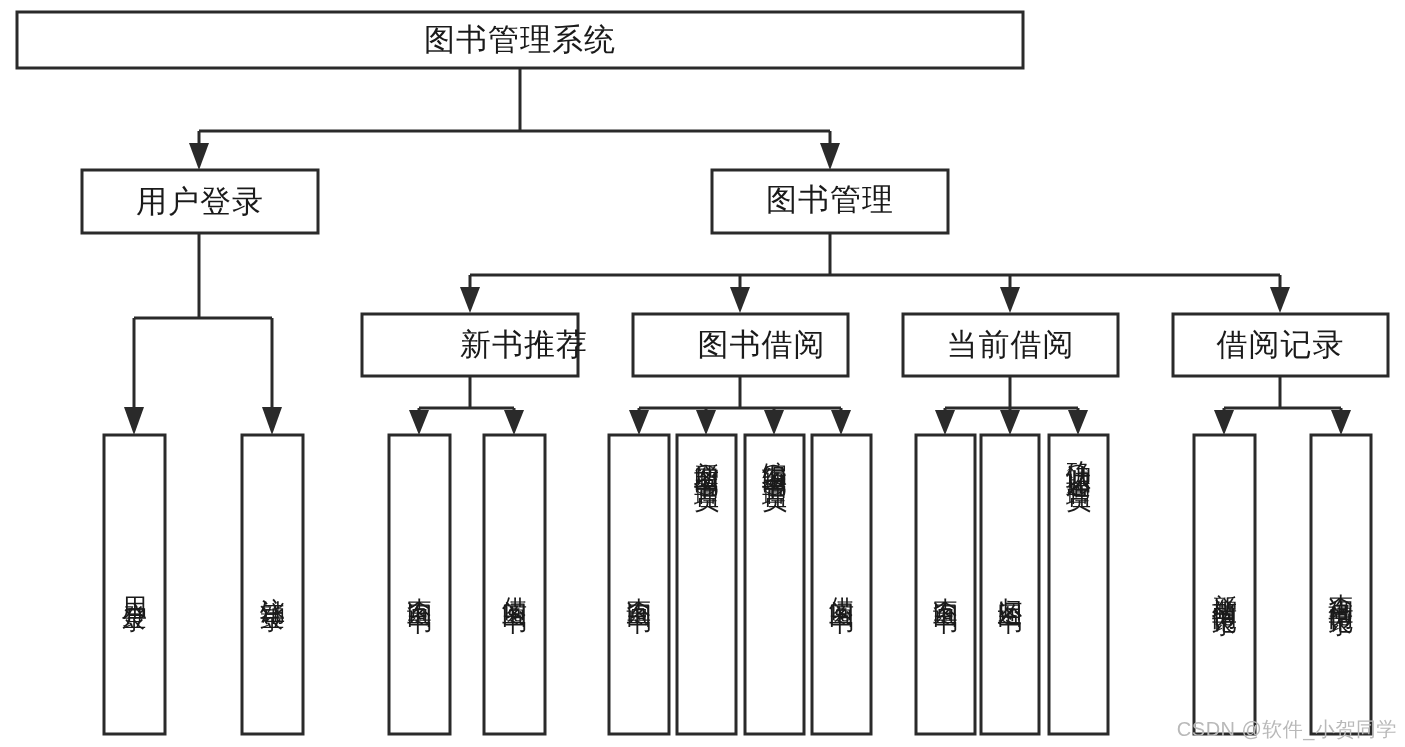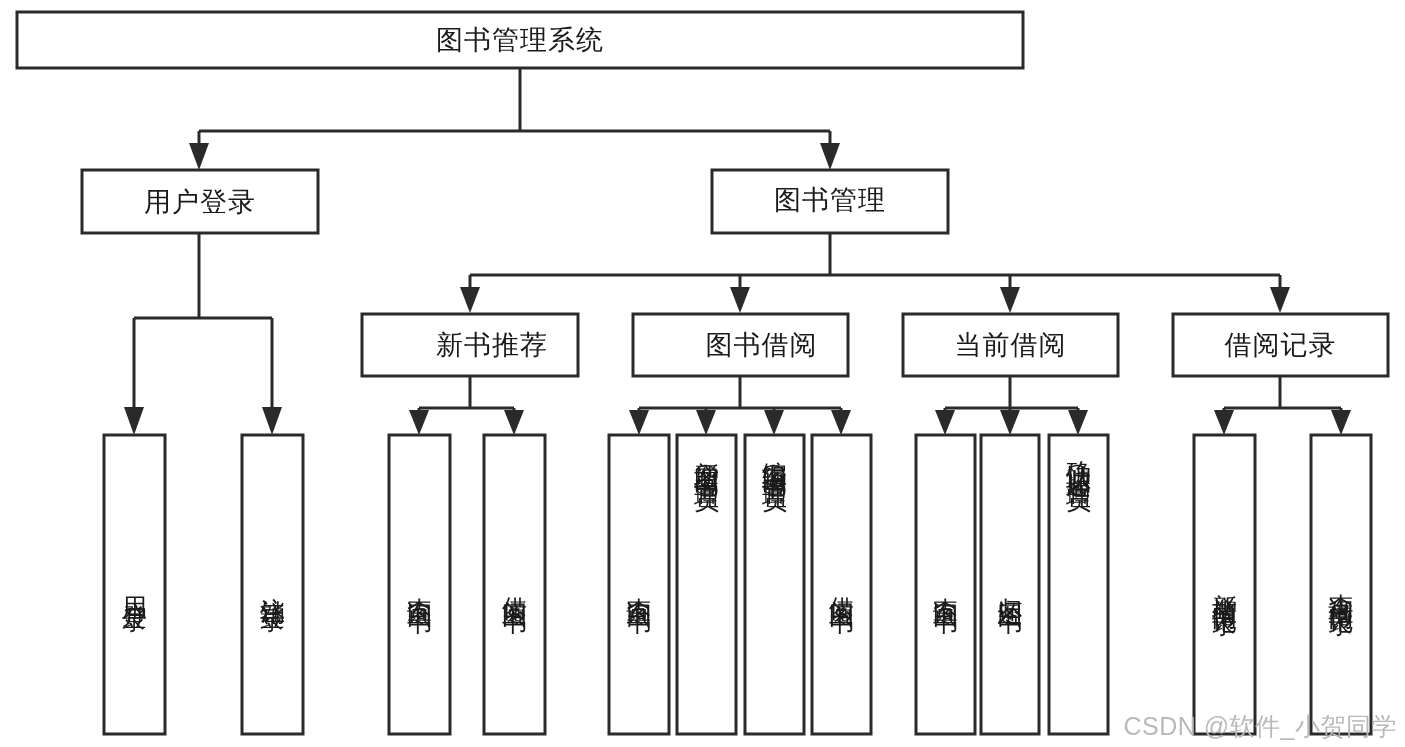--- a/index.html
+++ b/index.html
@@ -59,32 +59,32 @@
     line-height: 1;
     letter-spacing: 4px;
     color: #1a1a1a;
     font-family: "Liberation Sans", "DejaVu Sans", sans-serif;
     text-align: left;
   }
   .watermark {
     position: absolute;
     right: 8px;
     bottom: 4px;
-    font-size: 25px;
+    font-size: 20px;
     color: #b9b9b9;
     font-family: "Liberation Sans", "DejaVu Sans", sans-serif;
     letter-spacing: 0.5px;
     white-space: nowrap;
   }
   .htext-wrap {
     position: absolute;
     display: flex;
     align-items: center;
     justify-content: center;
-    font-size: 27px;
+    font-size: 31px;
     color: #1a1a1a;
     letter-spacing: 1px;
     pointer-events: none;
     font-family: "Liberation Sans", "DejaVu Sans", sans-serif;
   }
 </style>
 </head>
 <body>
 
 <div id="diagram-root">
@@ -191,21 +191,21 @@
 
     <rect class="node-box" x="1194" y="435" width="61" height="299"></rect>
     <rect class="node-box" x="1311" y="435" width="60" height="299"></rect>
   </svg>
 
   <div class="htext-wrap" style="left:17px; top:12px; width:1006px; height:56px;">图书管理系统</div>
 
   <div class="htext-wrap" style="left:82px; top:170px; width:236px; height:63px;">用户登录</div>
   <div class="htext-wrap" style="left:712px; top:170px; width:236px; height:59px;text-align:right;">图书管理</div>
 
-  <div class="htext-wrap" style="left:362px; top:314px; width:260px; height:62px;">新书推荐</div>
+  <div class="htext-wrap" style="left:362px; top:314px; width:260px; height:62px;padding-left:32px;">新书推荐</div>
   <div class="htext-wrap" style="left:654px; top:314px; width:215px; height:62px;">图书借阅</div>
   <div class="htext-wrap" style="left:1173px; top:314px; width:215px; height:62px;">借阅记录</div>
   <div class="htext-wrap" style="left:903px; top:314px; width:215px; height:62px;">当前借阅</div>
 
   <div class="vlabel-wrap" style="left:104px; top:435px; width:61px; height:299px;">
     <span class="vtext">用户登录</span>
   </div>
   <div class="vlabel-wrap" style="left:242px; top:435px; width:61px; height:299px;">
     <span class="vtext">注销登录</span>
   </div>

